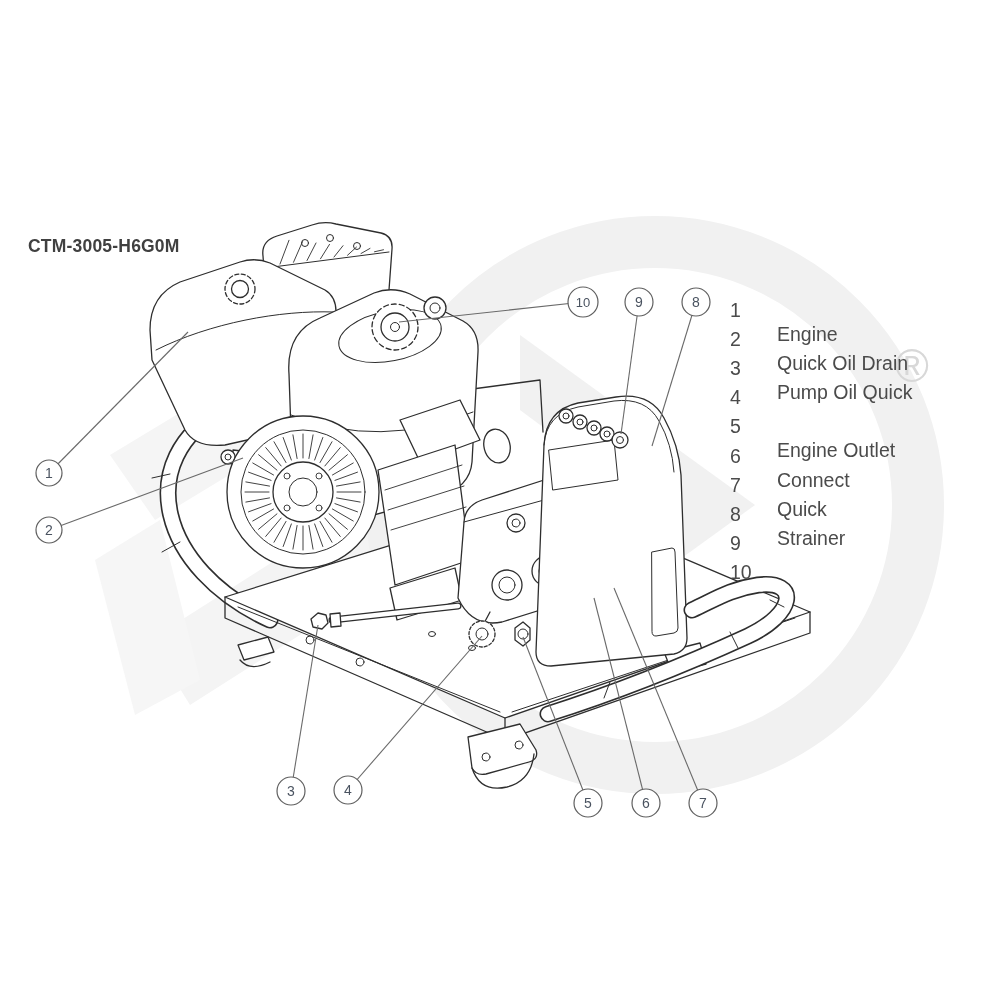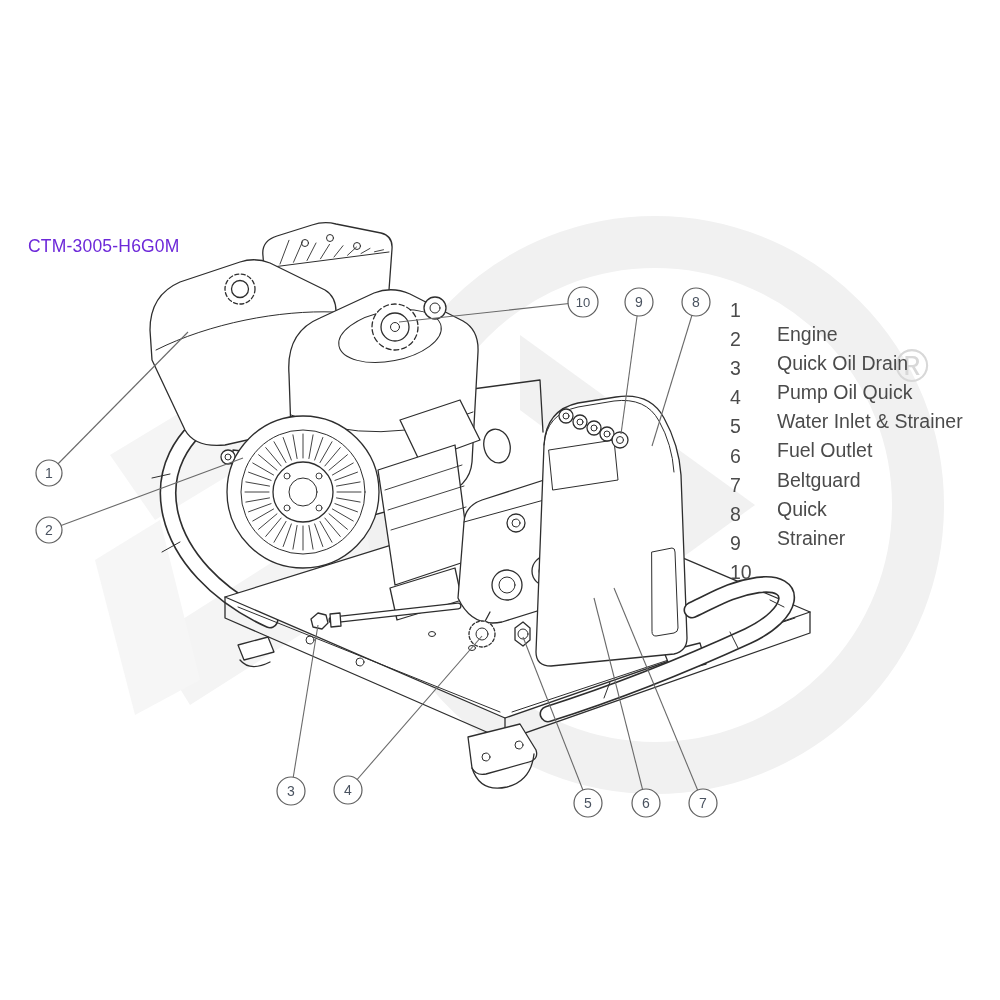--- a/index.html
+++ b/index.html
@@ -1,19 +1,19 @@
 <!DOCTYPE html>
 <html><head>
 <meta charset="utf-8">
 <style>
   html,body{margin:0;padding:0;background:#ffffff;}
   .stage{position:relative;width:1000px;height:1000px;background:#ffffff;overflow:hidden;
          font-family:"Liberation Sans",sans-serif;}
   .stage svg{position:absolute;left:0;top:0;}
-  .title{position:absolute;left:28px;top:236px;font-size:17.5px;font-weight:normal;color:#6d28d9;
+  .title{position:absolute;left:28px;top:236px;font-size:17.5px;font-weight:bold;color:#404040;
          letter-spacing:0.2px;}
   .legend{position:absolute;left:730px;top:296px;}
   .legend-row{display:flex;align-items:center;height:29.1px;font-size:19.5px;color:#4b4b4b;}
   .legend-num{width:47px;flex:0 0 47px;}
   .legend-label{white-space:nowrap;margin-top:48px;}
   .callout-num{font-family:"Liberation Sans",sans-serif;}
 </style>
 </head>
 <body>
 
@@ -298,29 +298,28 @@
       <div class="legend-row">
         <span class="legend-num">2</span>
         <span class="legend-label">Quick Oil Drain</span>
       </div>
       <div class="legend-row">
         <span class="legend-num">3</span>
         <span class="legend-label">Pump Oil Quick</span>
       </div>
       <div class="legend-row">
         <span class="legend-num">4</span>
-        <span class="legend-label">Water Inlet &amp; Strainer</span>
       </div>
       <div class="legend-row">
         <span class="legend-num">5</span>
-        <span class="legend-label">Fuel Outlet</span>
+        <span class="legend-label">Engine Outlet</span>
       </div>
       <div class="legend-row">
         <span class="legend-num">6</span>
-        <span class="legend-label">Beltguard</span>
+        <span class="legend-label">Connect</span>
       </div>
       <div class="legend-row">
         <span class="legend-num">7</span>
         <span class="legend-label">Quick</span>
       </div>
       <div class="legend-row">
         <span class="legend-num">8</span>
         <span class="legend-label">Strainer</span>
       </div>
       <div class="legend-row">

